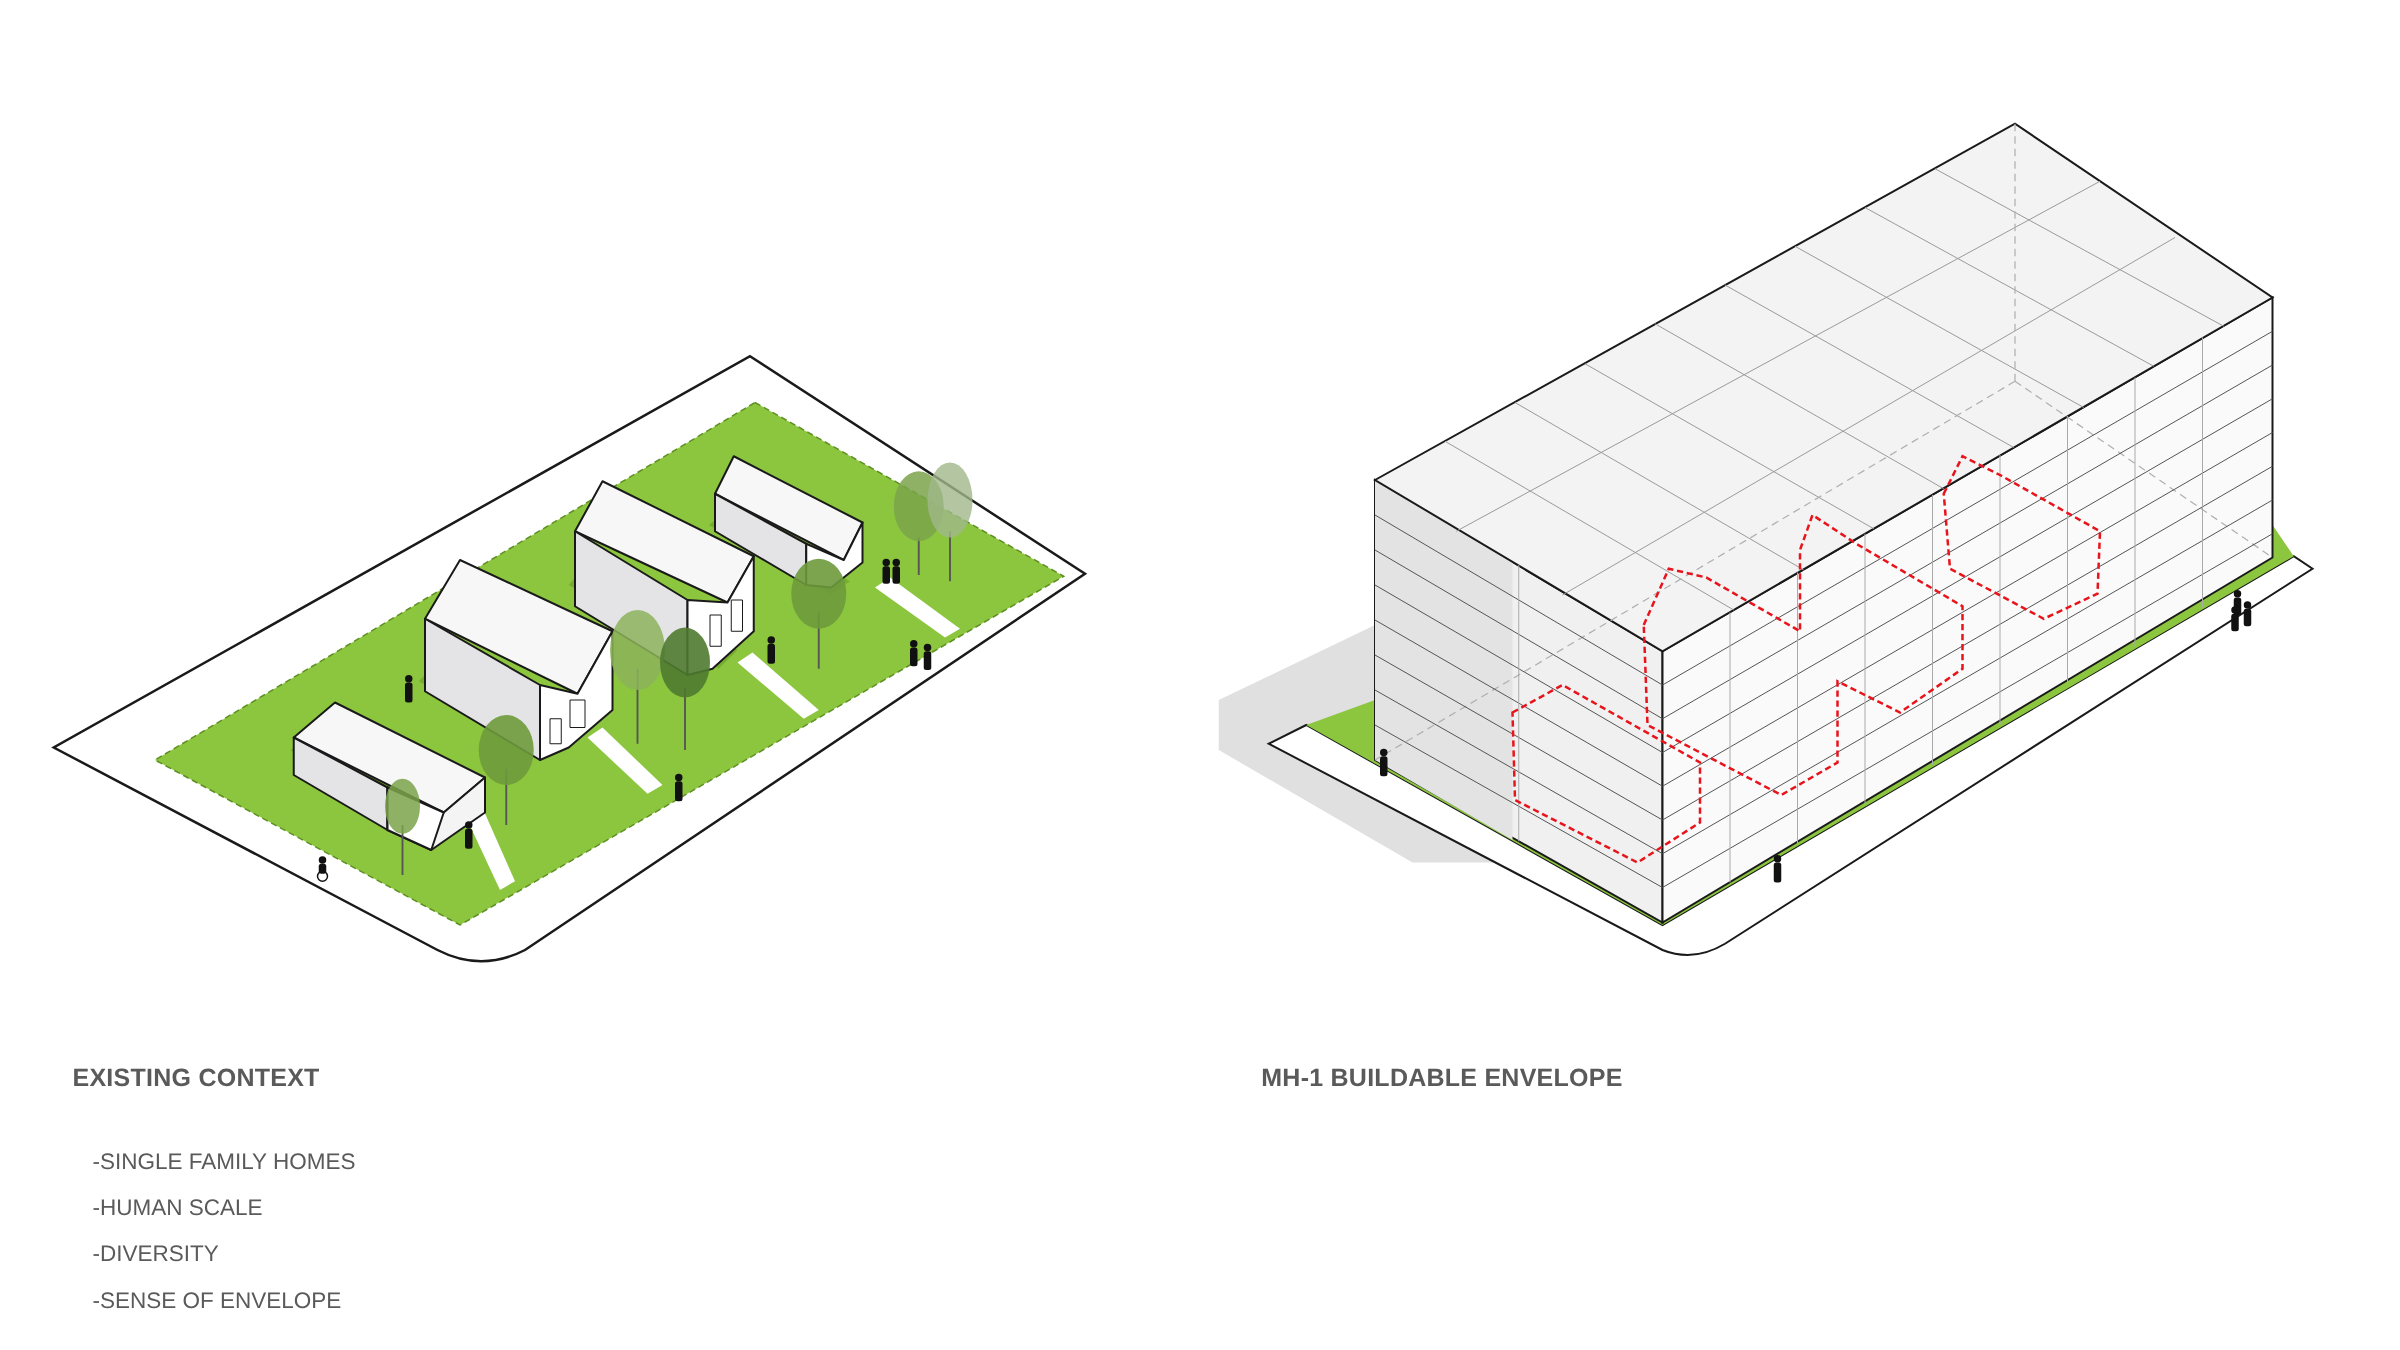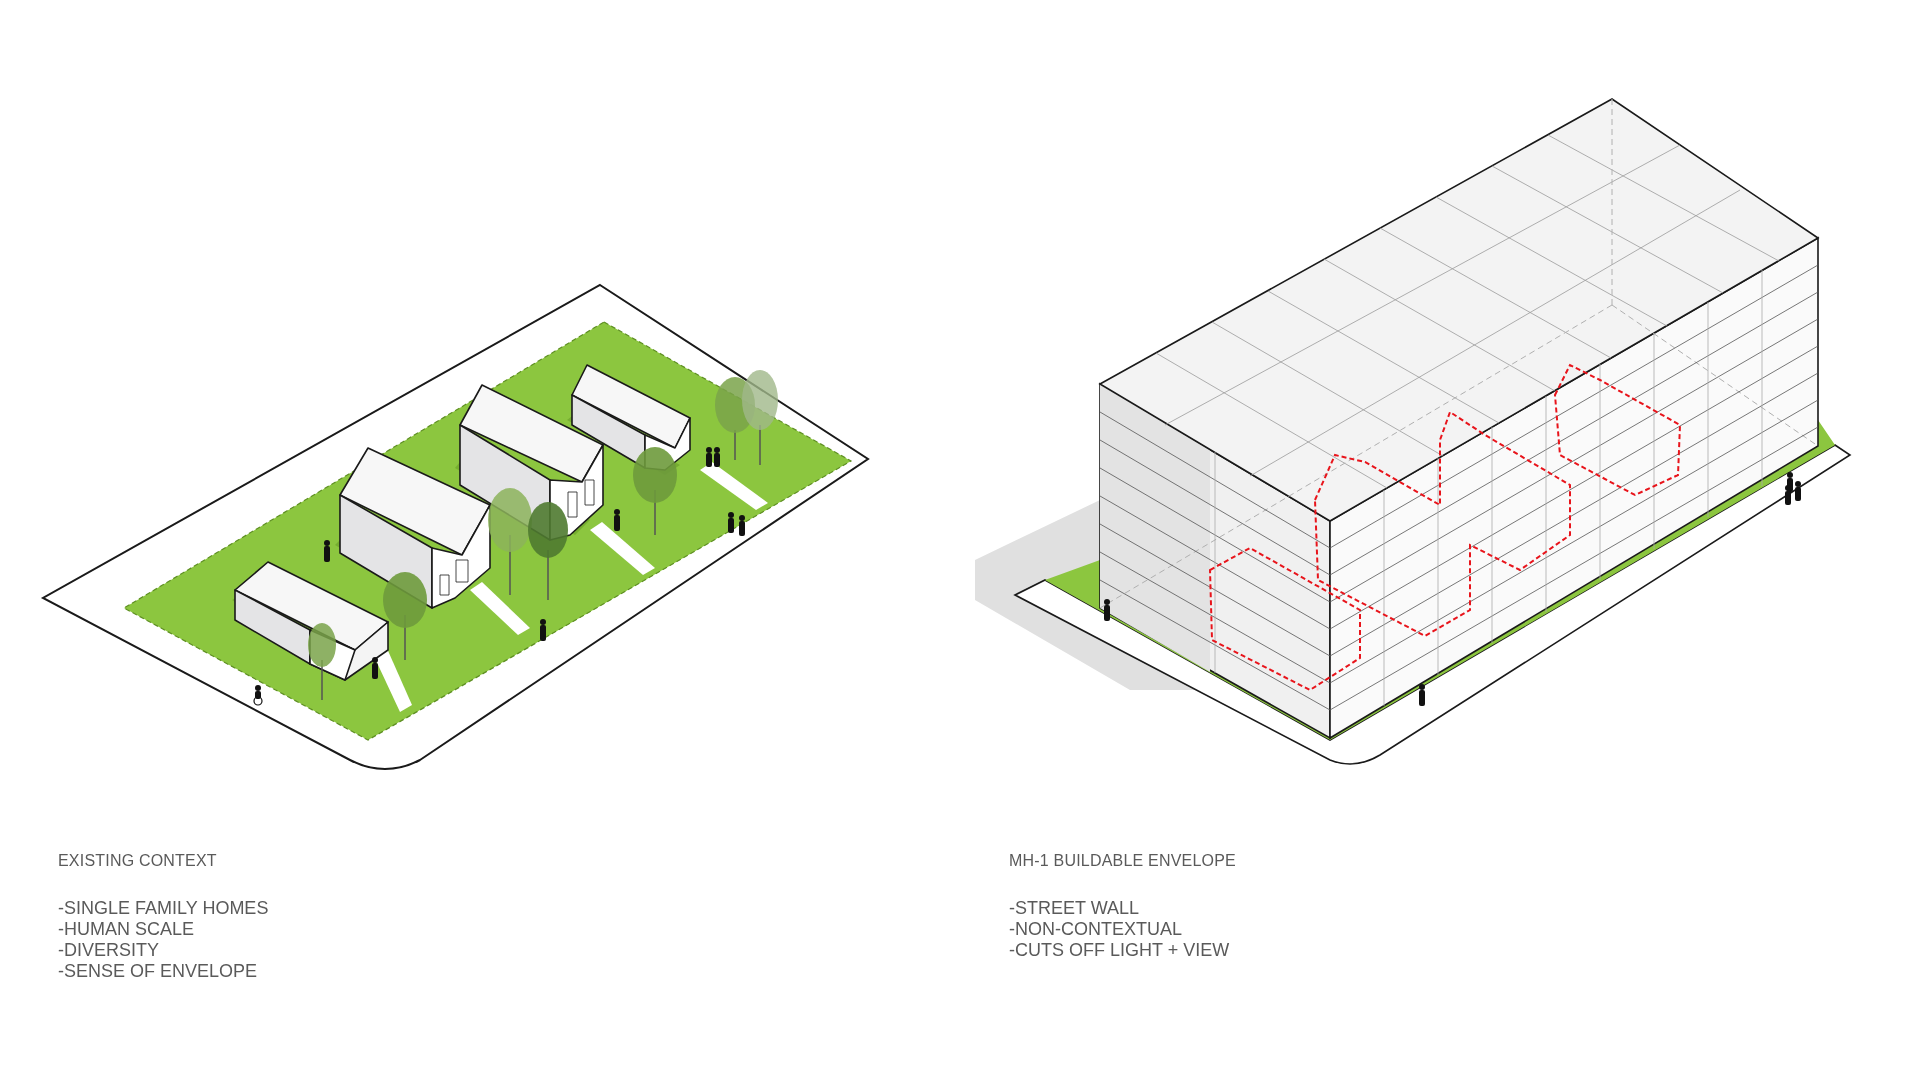--- a/index.html
+++ b/index.html
@@ -1,21 +1,21 @@
 <!DOCTYPE html>
 <html><head>
 <meta charset="utf-8">
 <style>
   html, body { margin:0; padding:0; background:#ffffff; }
   body { width:1920px; height:1080px; position:relative; overflow:hidden; font-family:"Liberation Sans", sans-serif; }
   .diagram { position:absolute; left:0; top:0; }
   .caption { position:absolute; color:#5a5a5a; }
-  .caption-title { font-weight:normal; font-size:16px; letter-spacing:0.2px; margin:0 0 28px 0; }
+  .caption-title { font-weight:bold; font-size:20px; letter-spacing:0.2px; margin:0 0 44px 0; }
   .caption-list { font-size:18px; line-height:21px; margin:0; padding:0; list-style:none; }
-  .caption-list li { margin:0; }
+  .caption-list li { margin:16px; }
 </style>
 </head>
 <body>
 
 <svg class="diagram" width="960" height="820" viewBox="0 0 960 820">
 
   <path d="M600,285 L868,459 L420,760 Q385,778 350,760 L43,598 Z" fill="#ffffff" stroke="#1a1a1a" stroke-width="2"></path>
 
   <polygon points="604,322 851,461 368,740 124,608" fill="#8cc63f" stroke="#5e8f22" stroke-width="1.2" stroke-dasharray="5,3"></polygon>
 
@@ -232,18 +232,13 @@
   <ul class="caption-list">
     <li>-SINGLE FAMILY HOMES</li>
     <li>-HUMAN SCALE</li>
     <li>-DIVERSITY</li>
     <li>-SENSE OF ENVELOPE</li>
   </ul>
 </div>
 
 <div class="caption" style="left:1009px; top:852px;">
   <div class="caption-title">MH-1 BUILDABLE ENVELOPE</div>
-  <ul class="caption-list">
-    <li>-STREET WALL</li>
-    <li>-NON-CONTEXTUAL</li>
-    <li>-CUTS OFF LIGHT + VIEW</li>
-  </ul>
 </div>
 
 </body></html>

